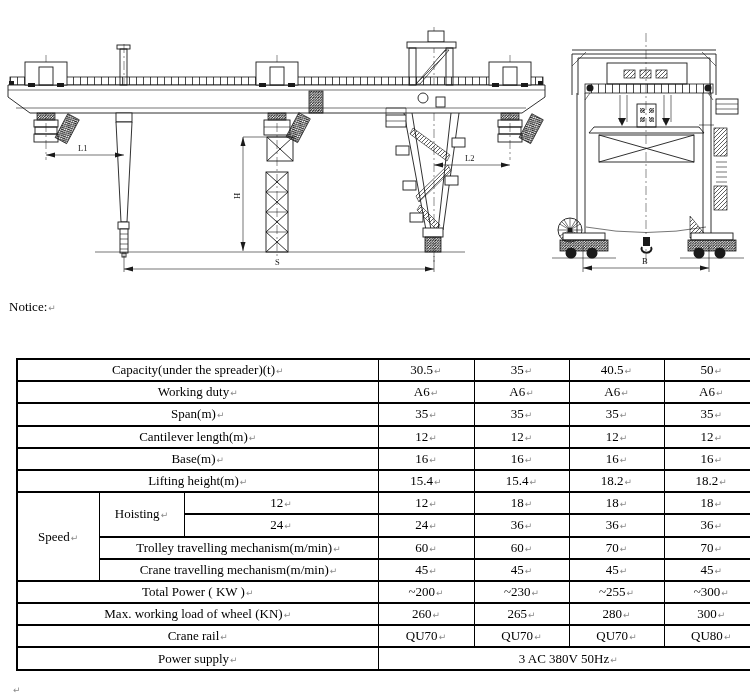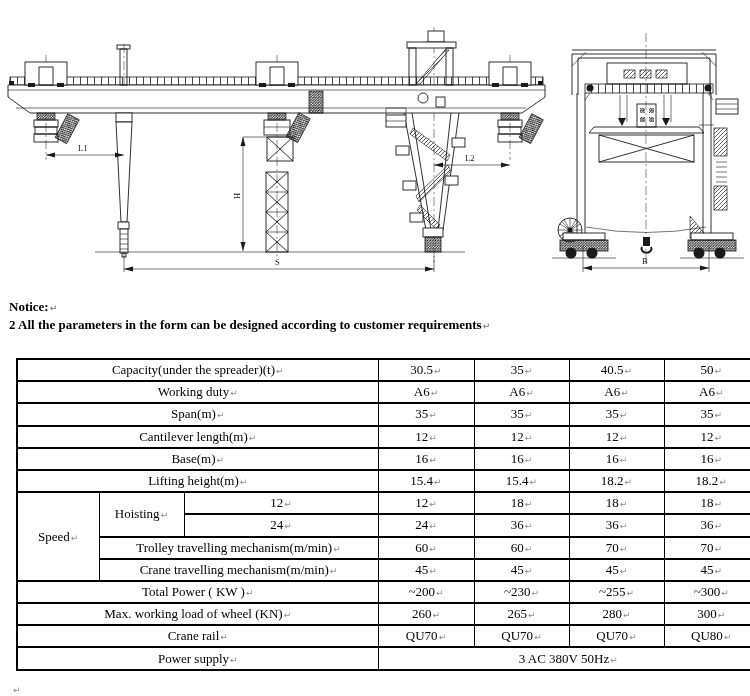--- a/index.html
+++ b/index.html
@@ -1,19 +1,19 @@
 <!DOCTYPE html>
 <html><head>
 <meta charset="utf-8">
 <style>
   html,body{margin:0;padding:0;background:#fff;}
   #page{position:relative;width:750px;height:696px;background:#fff;
         font-family:"Liberation Serif","DejaVu Serif",serif;color:#000;overflow:hidden;}
   #drawing{position:absolute;left:0;top:0;}
-  .notice{position:absolute;left:9px;top:299px;font-size:13px;line-height:16.5px;color:#000;font-weight:bold;}
+  .notice{position:absolute;left:9px;top:299px;font-size:13px;line-height:16.5px;color:#000;}
   .pmark{font-size:9px;color:#8a8a8a;margin-left:1px;font-family:"DejaVu Sans",sans-serif;}
   table.spec{position:absolute;left:4px;top:358px;width:740px;border-collapse:collapse;
              table-layout:fixed;font-size:13px;margin-left:12px;}
   table.spec td{border-left:1px solid #000;border-right:1px solid #000;
                 border-top:2px solid #000;border-bottom:2px solid #000;
                 text-align:center;vertical-align:middle;padding:0 2px;height:20.2px;
                 overflow:hidden;white-space:nowrap;}
   table.spec{border:2px solid #000;}
   .stray{position:absolute;left:12px;top:679px;}
   svg text{font-family:"Liberation Serif","DejaVu Serif",serif;fill:#1a1a1a;}
@@ -224,21 +224,20 @@
       <g>
         <path class="thin" d="M583,246 V272 M709,246 V272"></path>
         <line class="thin" x1="583" y1="268" x2="709" y2="268" marker-start="url(#arr)" marker-end="url(#arr)"></line>
         <text x="642" y="264" font-size="8.5">B</text>
       </g>
     </g>
   </svg>
 
   <div class="notice">
     <div>Notice:<span class="pmark">↵</span></div>
-    <div>2 All the parameters in the form can be designed according to customer requirements<span class="pmark">↵</span></div>
   </div>
 
   <table class="spec">
     <colgroup>
       <col style="width:82px">
         <col style="width:85px">
         <col style="width:194px">
       <col style="width:96px">
         <col style="width:95px">
         <col style="width:95px">

